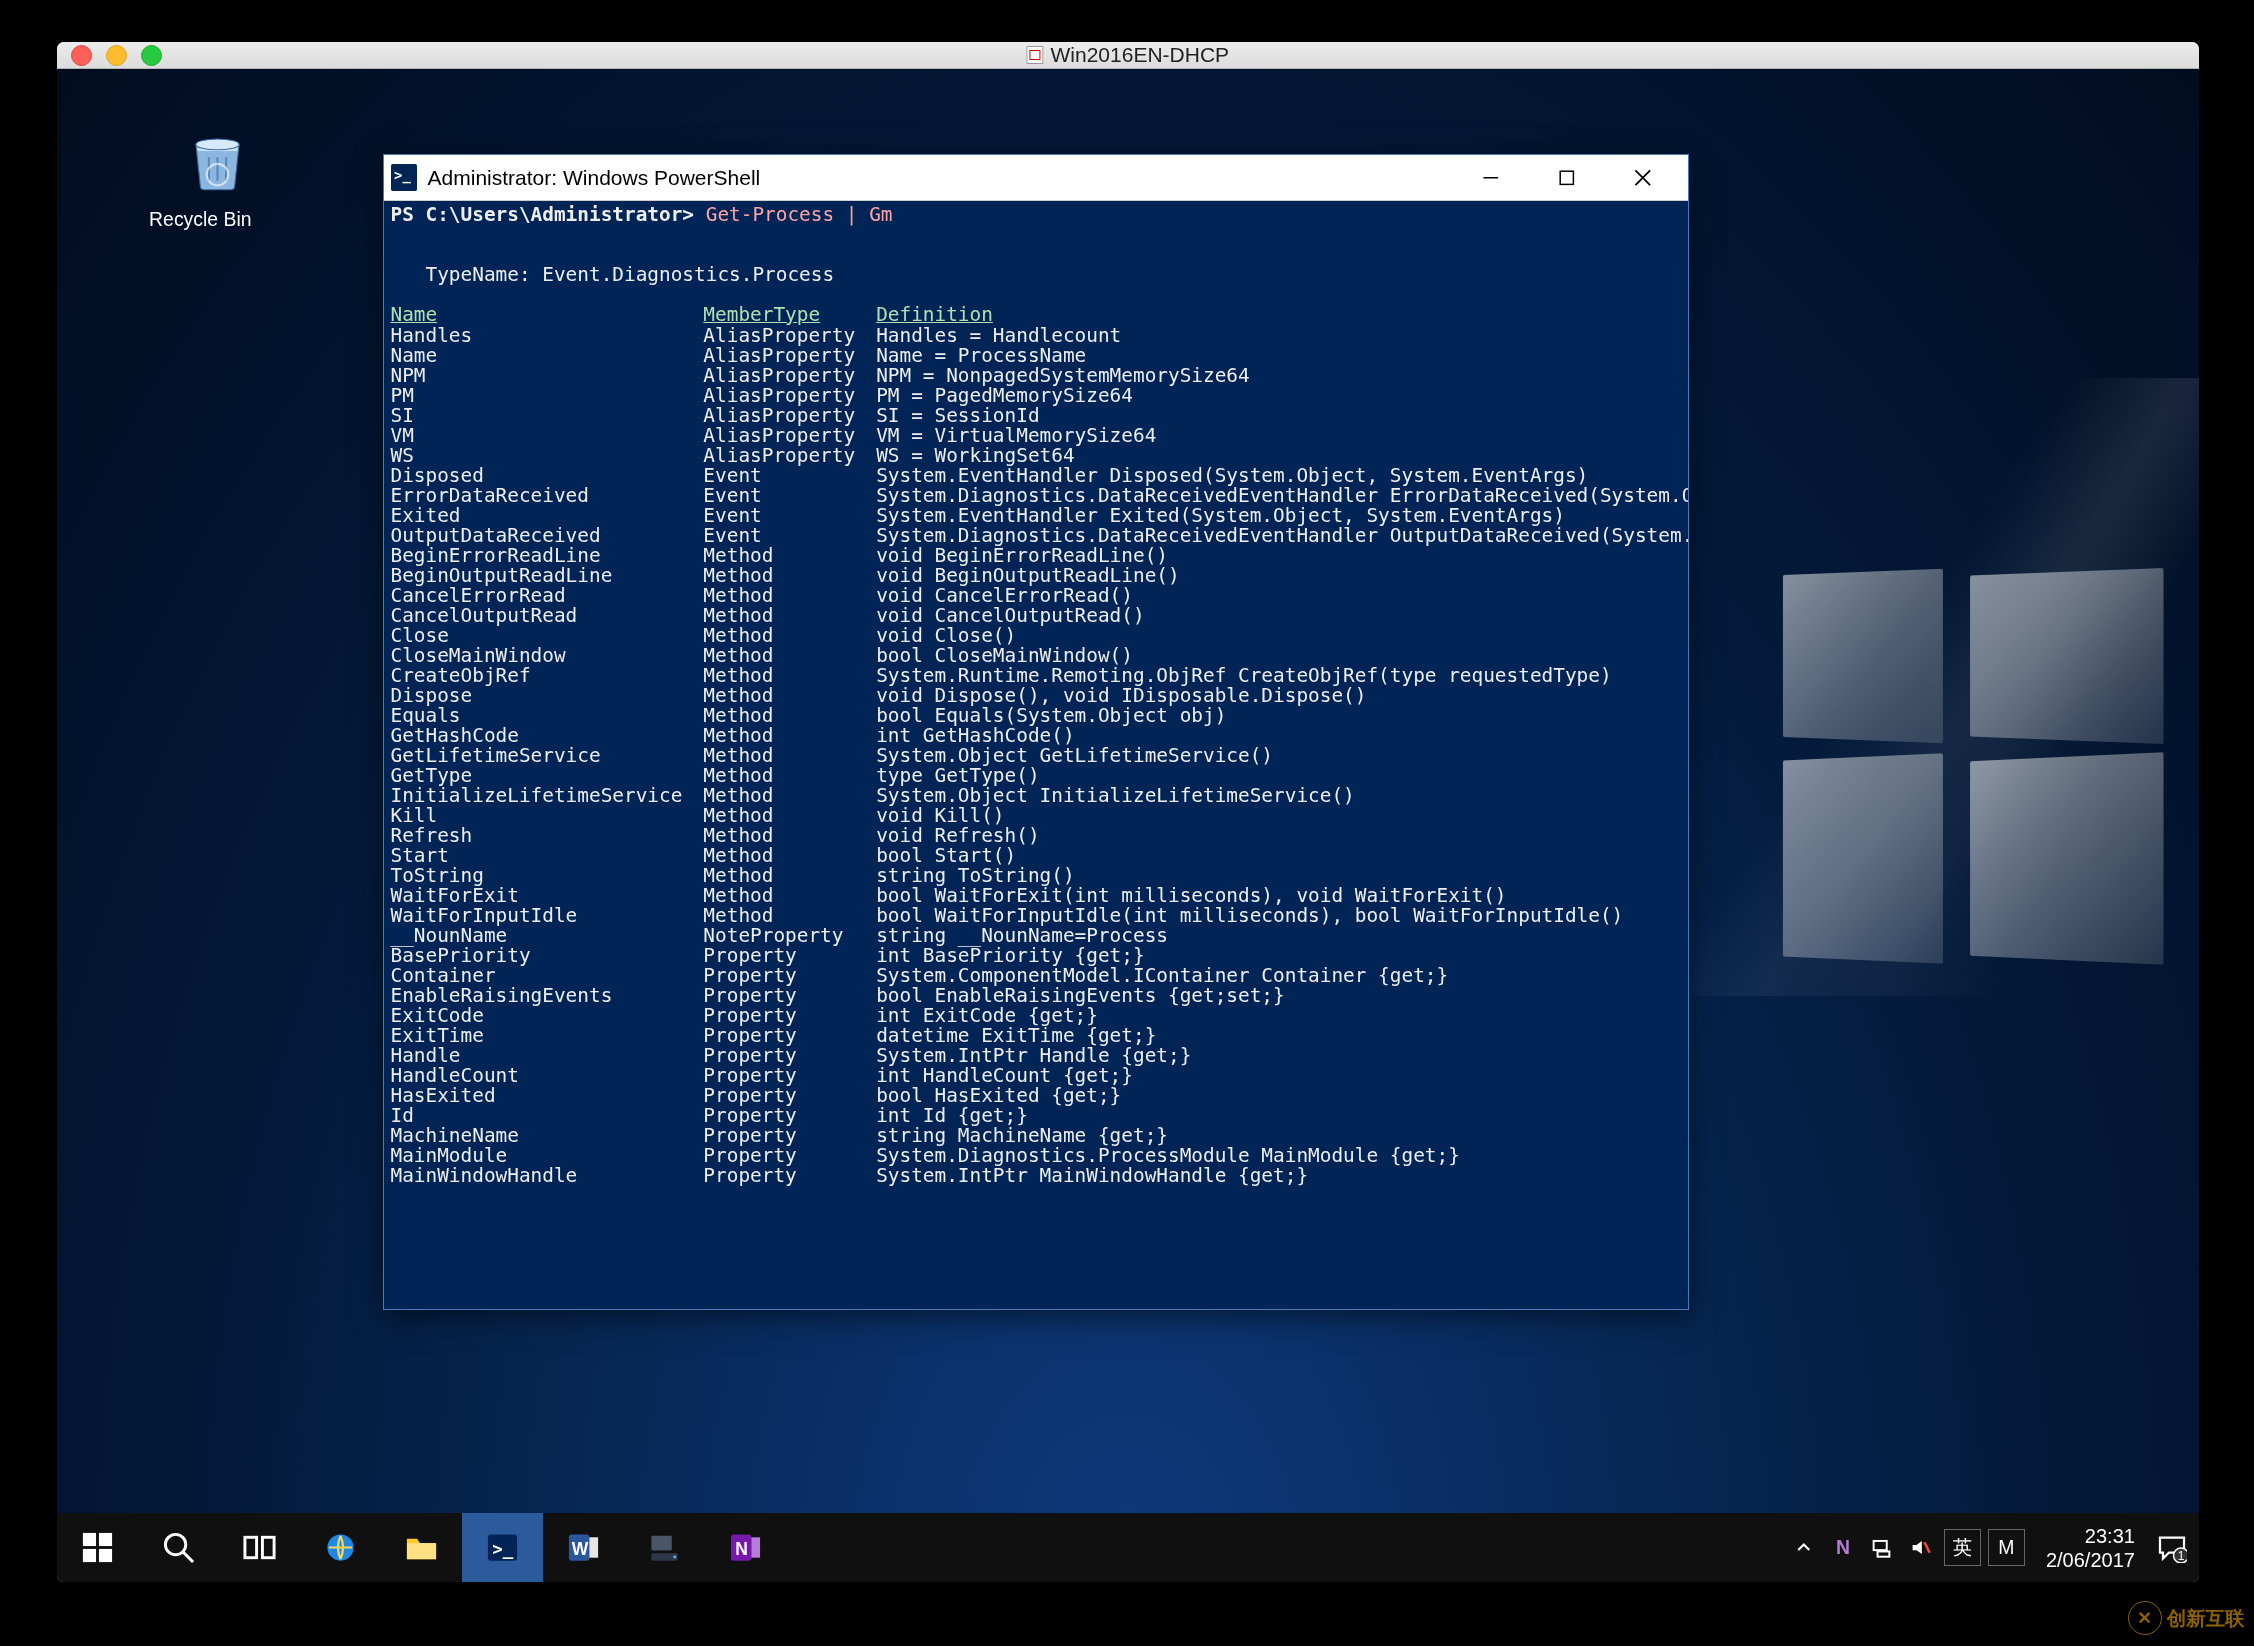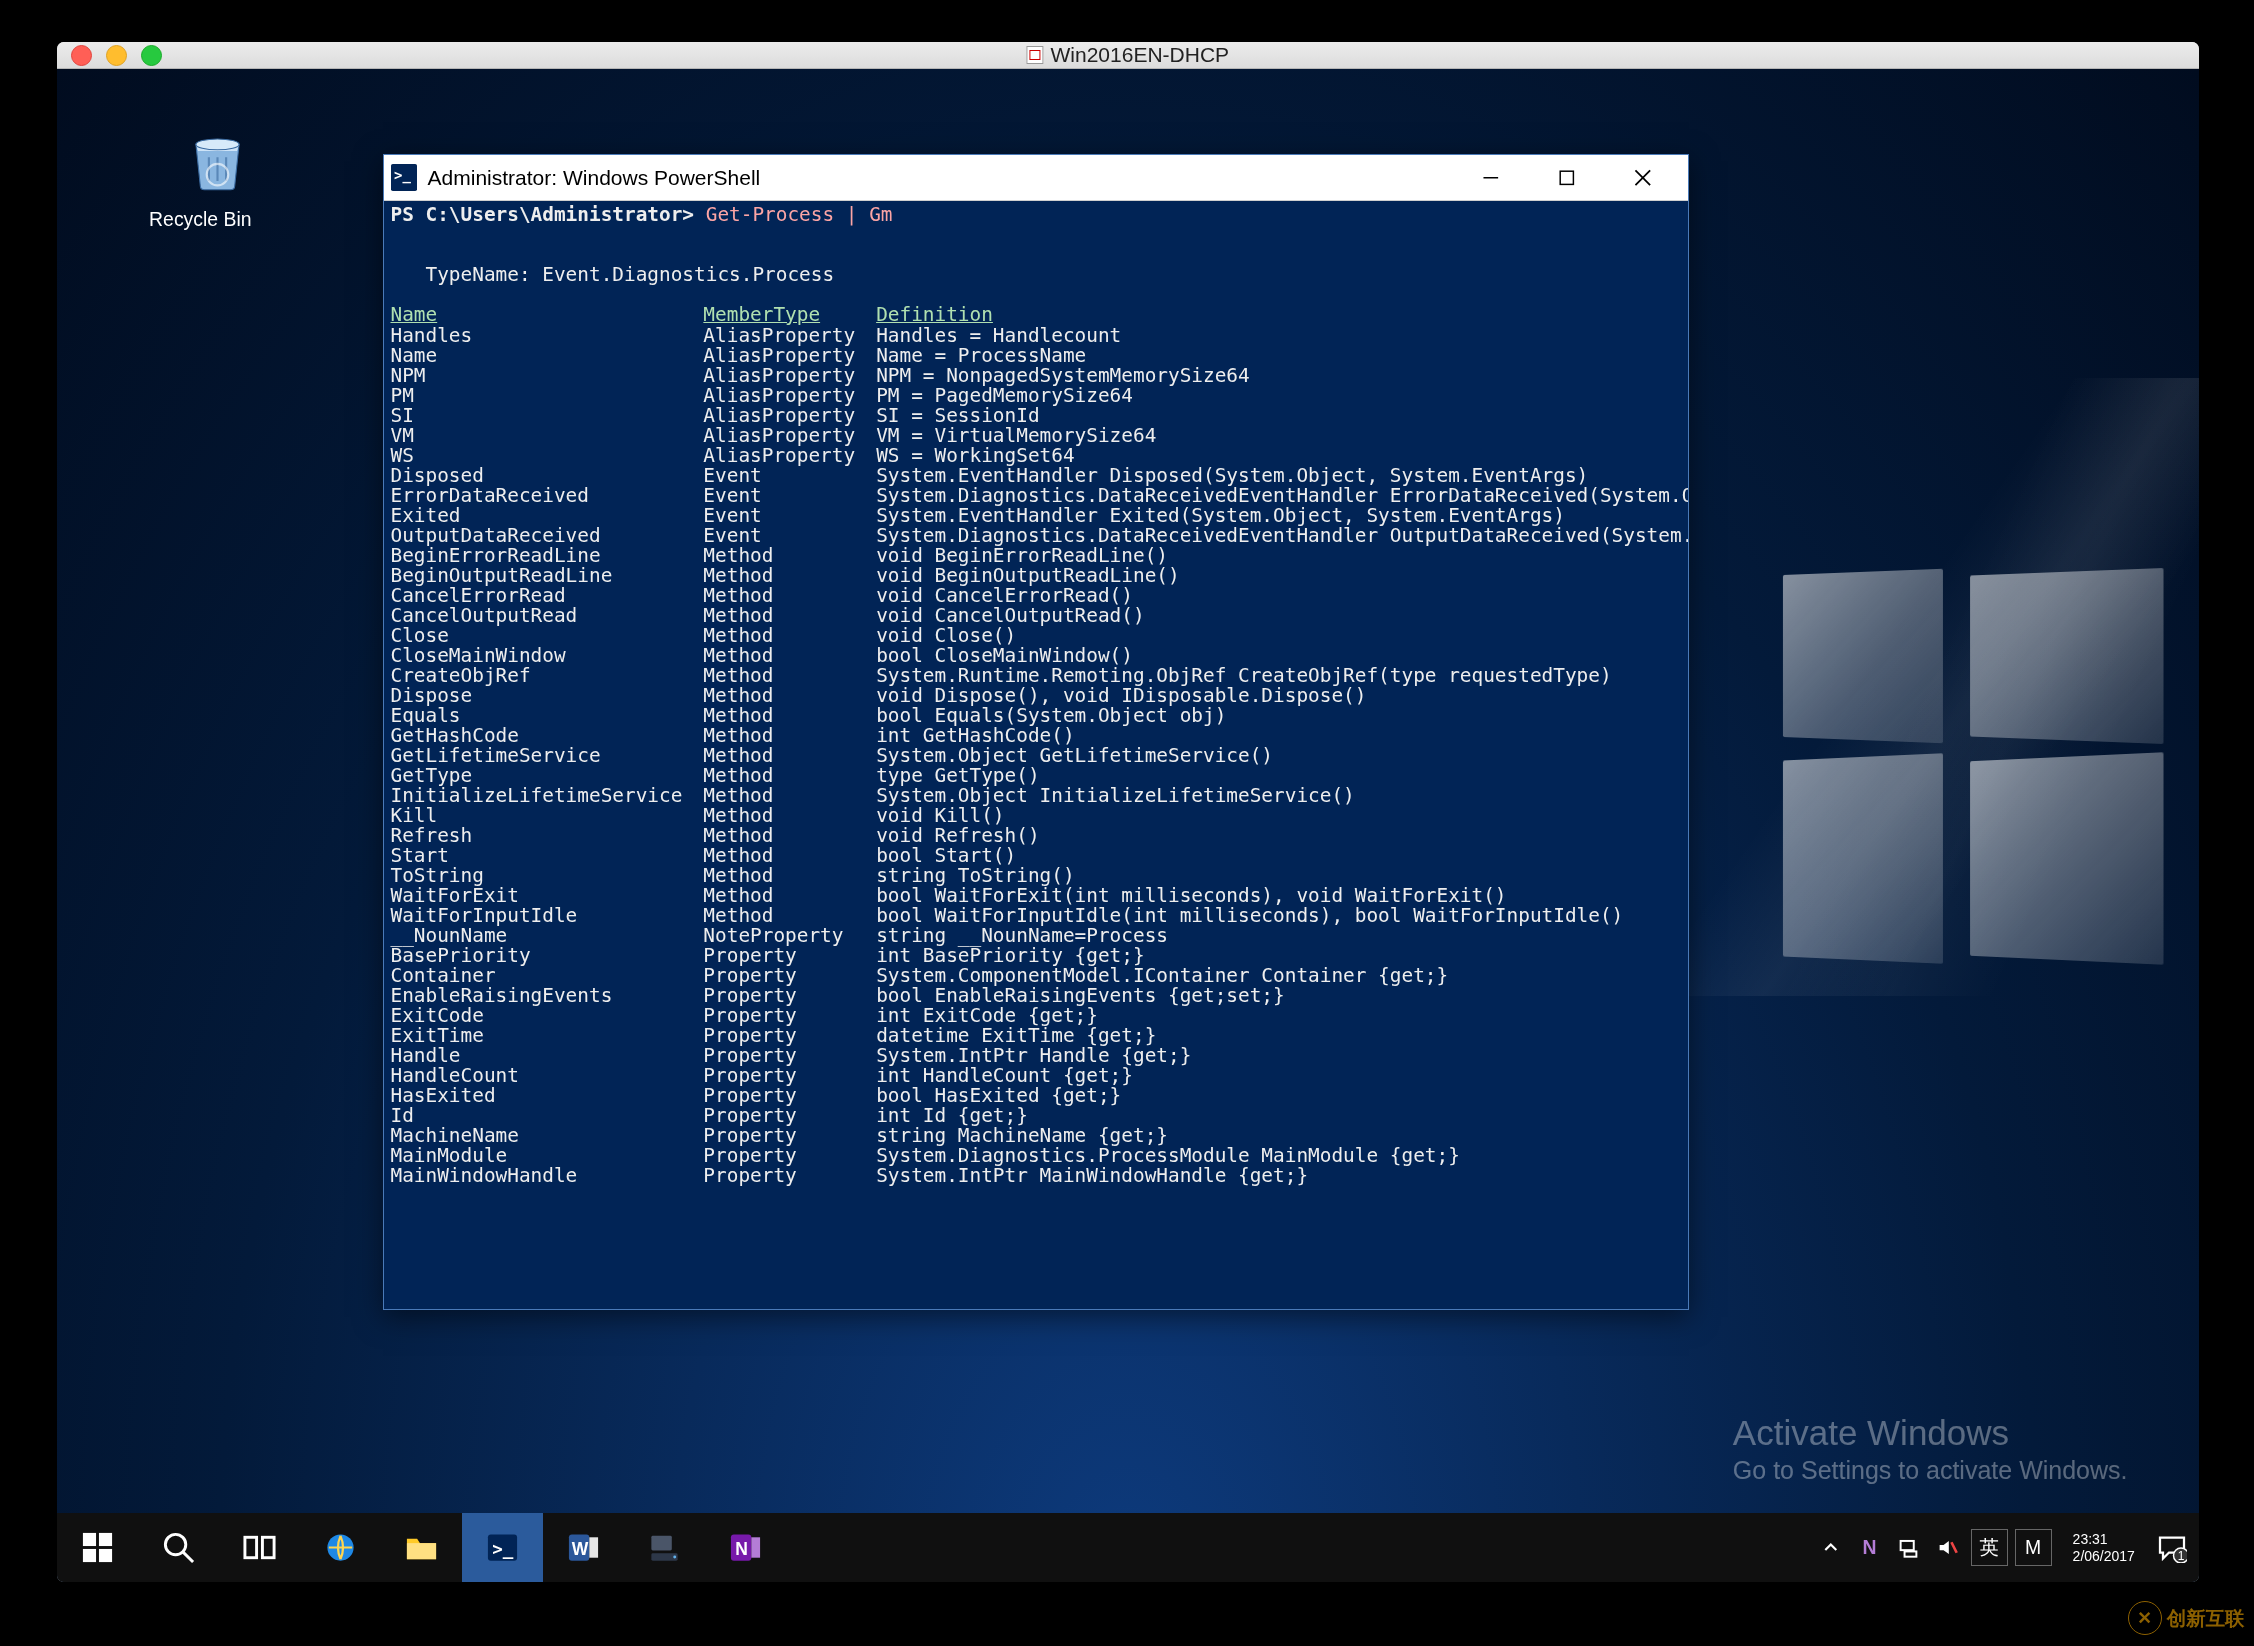--- a/index.html
+++ b/index.html
@@ -43,21 +43,21 @@
 
 
 .taskbar{position:absolute;left:0;right:0;bottom:0;height:69px;background:#101010;display:flex;align-items:center;color:#fff;}
 .tb-left{display:flex;align-items:center;height:100%;}
 .tb-btn{width:81px;height:100%;display:flex;align-items:center;justify-content:center;cursor:pointer;}
 .tb-btn.active{background:#2b5b9c;}
 .tb-btn svg{width:35px;height:35px;}
 .tb-right{margin-left:auto;display:flex;align-items:center;height:100%;padding-right:10.6px;gap:7px;}
 .tray-icon{width:32px;height:32px;display:flex;align-items:center;justify-content:center;font-size:19.4px;color:#eee;}
 .tray-lang{width:37px;height:37px;border:0.9px solid #666;display:flex;align-items:center;justify-content:center;font-size:19.4px;}
-.tray-clock{text-align:left;font-size:14px;line-height:1.2;padding:0 14px;}
+.tray-clock{text-align:right;font-size:20px;line-height:1.2;padding:0 14px;}
 
 
 .ps-window{position:absolute;left:326px;top:85px;width:1306px;height:1156px;background:#fff;border:0.9px solid #4a7ab8;box-shadow:0 7px 26.5px rgba(0,0,0,.5);display:flex;flex-direction:column;justify-content:space-between;}
 .ps-titlebar{height:46px;background:#fff;display:flex;align-items:center;padding:0 7px;border-bottom:0.9px solid #d0d0d0;}
 .ps-icon{width:26.5px;height:26.5px;background:#012456;border-radius:1.8px;margin-right:10.6px;position:relative;}
 .ps-icon::after{content:">_";position:absolute;color:#fff;font-size:14px;font-weight:bold;left:3.5px;top:2.6px;font-family:Consolas,monospace;}
 .ps-title{font-size:21px;color:#000;}
 .ps-controls{margin-left:auto;display:flex;}
 .ps-ctrl{width:76px;height:44px;display:flex;align-items:center;justify-content:center;cursor:pointer;}
 .ps-ctrl svg{width:17.6px;height:17.6px;}
@@ -139,24 +139,20 @@
 
 
 <span>   TypeName: Event.Diagnostics.Process</span>
 
 <table class="ps-table">
 <tbody><tr class="ps-header-row"><td class="c1">Name</td><td class="c2">MemberType</td><td>Definition</td></tr>
 </tbody><tbody id="ps-rows"><tr><td class="c1">Handles</td><td class="c2">AliasProperty</td><td>Handles = Handlecount</td></tr><tr><td class="c1">Name</td><td class="c2">AliasProperty</td><td>Name = ProcessName</td></tr><tr><td class="c1">NPM</td><td class="c2">AliasProperty</td><td>NPM = NonpagedSystemMemorySize64</td></tr><tr><td class="c1">PM</td><td class="c2">AliasProperty</td><td>PM = PagedMemorySize64</td></tr><tr><td class="c1">SI</td><td class="c2">AliasProperty</td><td>SI = SessionId</td></tr><tr><td class="c1">VM</td><td class="c2">AliasProperty</td><td>VM = VirtualMemorySize64</td></tr><tr><td class="c1">WS</td><td class="c2">AliasProperty</td><td>WS = WorkingSet64</td></tr><tr><td class="c1">Disposed</td><td class="c2">Event</td><td>System.EventHandler Disposed(System.Object, System.EventArgs)</td></tr><tr><td class="c1">ErrorDataReceived</td><td class="c2">Event</td><td>System.Diagnostics.DataReceivedEventHandler ErrorDataReceived(System.Objec...</td></tr><tr><td class="c1">Exited</td><td class="c2">Event</td><td>System.EventHandler Exited(System.Object, System.EventArgs)</td></tr><tr><td class="c1">OutputDataReceived</td><td class="c2">Event</td><td>System.Diagnostics.DataReceivedEventHandler OutputDataReceived(System.Obje...</td></tr><tr><td class="c1">BeginErrorReadLine</td><td class="c2">Method</td><td>void BeginErrorReadLine()</td></tr><tr><td class="c1">BeginOutputReadLine</td><td class="c2">Method</td><td>void BeginOutputReadLine()</td></tr><tr><td class="c1">CancelErrorRead</td><td class="c2">Method</td><td>void CancelErrorRead()</td></tr><tr><td class="c1">CancelOutputRead</td><td class="c2">Method</td><td>void CancelOutputRead()</td></tr><tr><td class="c1">Close</td><td class="c2">Method</td><td>void Close()</td></tr><tr><td class="c1">CloseMainWindow</td><td class="c2">Method</td><td>bool CloseMainWindow()</td></tr><tr><td class="c1">CreateObjRef</td><td class="c2">Method</td><td>System.Runtime.Remoting.ObjRef CreateObjRef(type requestedType)</td></tr><tr><td class="c1">Dispose</td><td class="c2">Method</td><td>void Dispose(), void IDisposable.Dispose()</td></tr><tr><td class="c1">Equals</td><td class="c2">Method</td><td>bool Equals(System.Object obj)</td></tr><tr><td class="c1">GetHashCode</td><td class="c2">Method</td><td>int GetHashCode()</td></tr><tr><td class="c1">GetLifetimeService</td><td class="c2">Method</td><td>System.Object GetLifetimeService()</td></tr><tr><td class="c1">GetType</td><td class="c2">Method</td><td>type GetType()</td></tr><tr><td class="c1">InitializeLifetimeService</td><td class="c2">Method</td><td>System.Object InitializeLifetimeService()</td></tr><tr><td class="c1">Kill</td><td class="c2">Method</td><td>void Kill()</td></tr><tr><td class="c1">Refresh</td><td class="c2">Method</td><td>void Refresh()</td></tr><tr><td class="c1">Start</td><td class="c2">Method</td><td>bool Start()</td></tr><tr><td class="c1">ToString</td><td class="c2">Method</td><td>string ToString()</td></tr><tr><td class="c1">WaitForExit</td><td class="c2">Method</td><td>bool WaitForExit(int milliseconds), void WaitForExit()</td></tr><tr><td class="c1">WaitForInputIdle</td><td class="c2">Method</td><td>bool WaitForInputIdle(int milliseconds), bool WaitForInputIdle()</td></tr><tr><td class="c1">__NounName</td><td class="c2">NoteProperty</td><td>string __NounName=Process</td></tr><tr><td class="c1">BasePriority</td><td class="c2">Property</td><td>int BasePriority {get;}</td></tr><tr><td class="c1">Container</td><td class="c2">Property</td><td>System.ComponentModel.IContainer Container {get;}</td></tr><tr><td class="c1">EnableRaisingEvents</td><td class="c2">Property</td><td>bool EnableRaisingEvents {get;set;}</td></tr><tr><td class="c1">ExitCode</td><td class="c2">Property</td><td>int ExitCode {get;}</td></tr><tr><td class="c1">ExitTime</td><td class="c2">Property</td><td>datetime ExitTime {get;}</td></tr><tr><td class="c1">Handle</td><td class="c2">Property</td><td>System.IntPtr Handle {get;}</td></tr><tr><td class="c1">HandleCount</td><td class="c2">Property</td><td>int HandleCount {get;}</td></tr><tr><td class="c1">HasExited</td><td class="c2">Property</td><td>bool HasExited {get;}</td></tr><tr><td class="c1">Id</td><td class="c2">Property</td><td>int Id {get;}</td></tr><tr><td class="c1">MachineName</td><td class="c2">Property</td><td>string MachineName {get;}</td></tr><tr><td class="c1">MainModule</td><td class="c2">Property</td><td>System.Diagnostics.ProcessModule MainModule {get;}</td></tr><tr><td class="c1">MainWindowHandle</td><td class="c2">Property</td><td>System.IntPtr MainWindowHandle {get;}</td></tr></tbody>
 </table></div>
       </div>
 
-      <div class="activate">
-        <div class="l1">Activate Windows</div>
-        <div class="l2">Go to Settings to activate Windows.</div>
-      </div>
 
       <div class="taskbar">
         <div class="tb-left">
           <div class="tb-btn">
             <svg viewBox="0 0 24 24">
                 <rect x="2" y="2" width="9" height="9" fill="#fff"></rect>
                 <rect x="13" y="2" width="9" height="9" fill="#fff"></rect>
                 <rect x="2" y="13" width="9" height="9" fill="#fff"></rect>
                 <rect x="13" y="13" width="9" height="9" fill="#fff"></rect>
               </svg>

